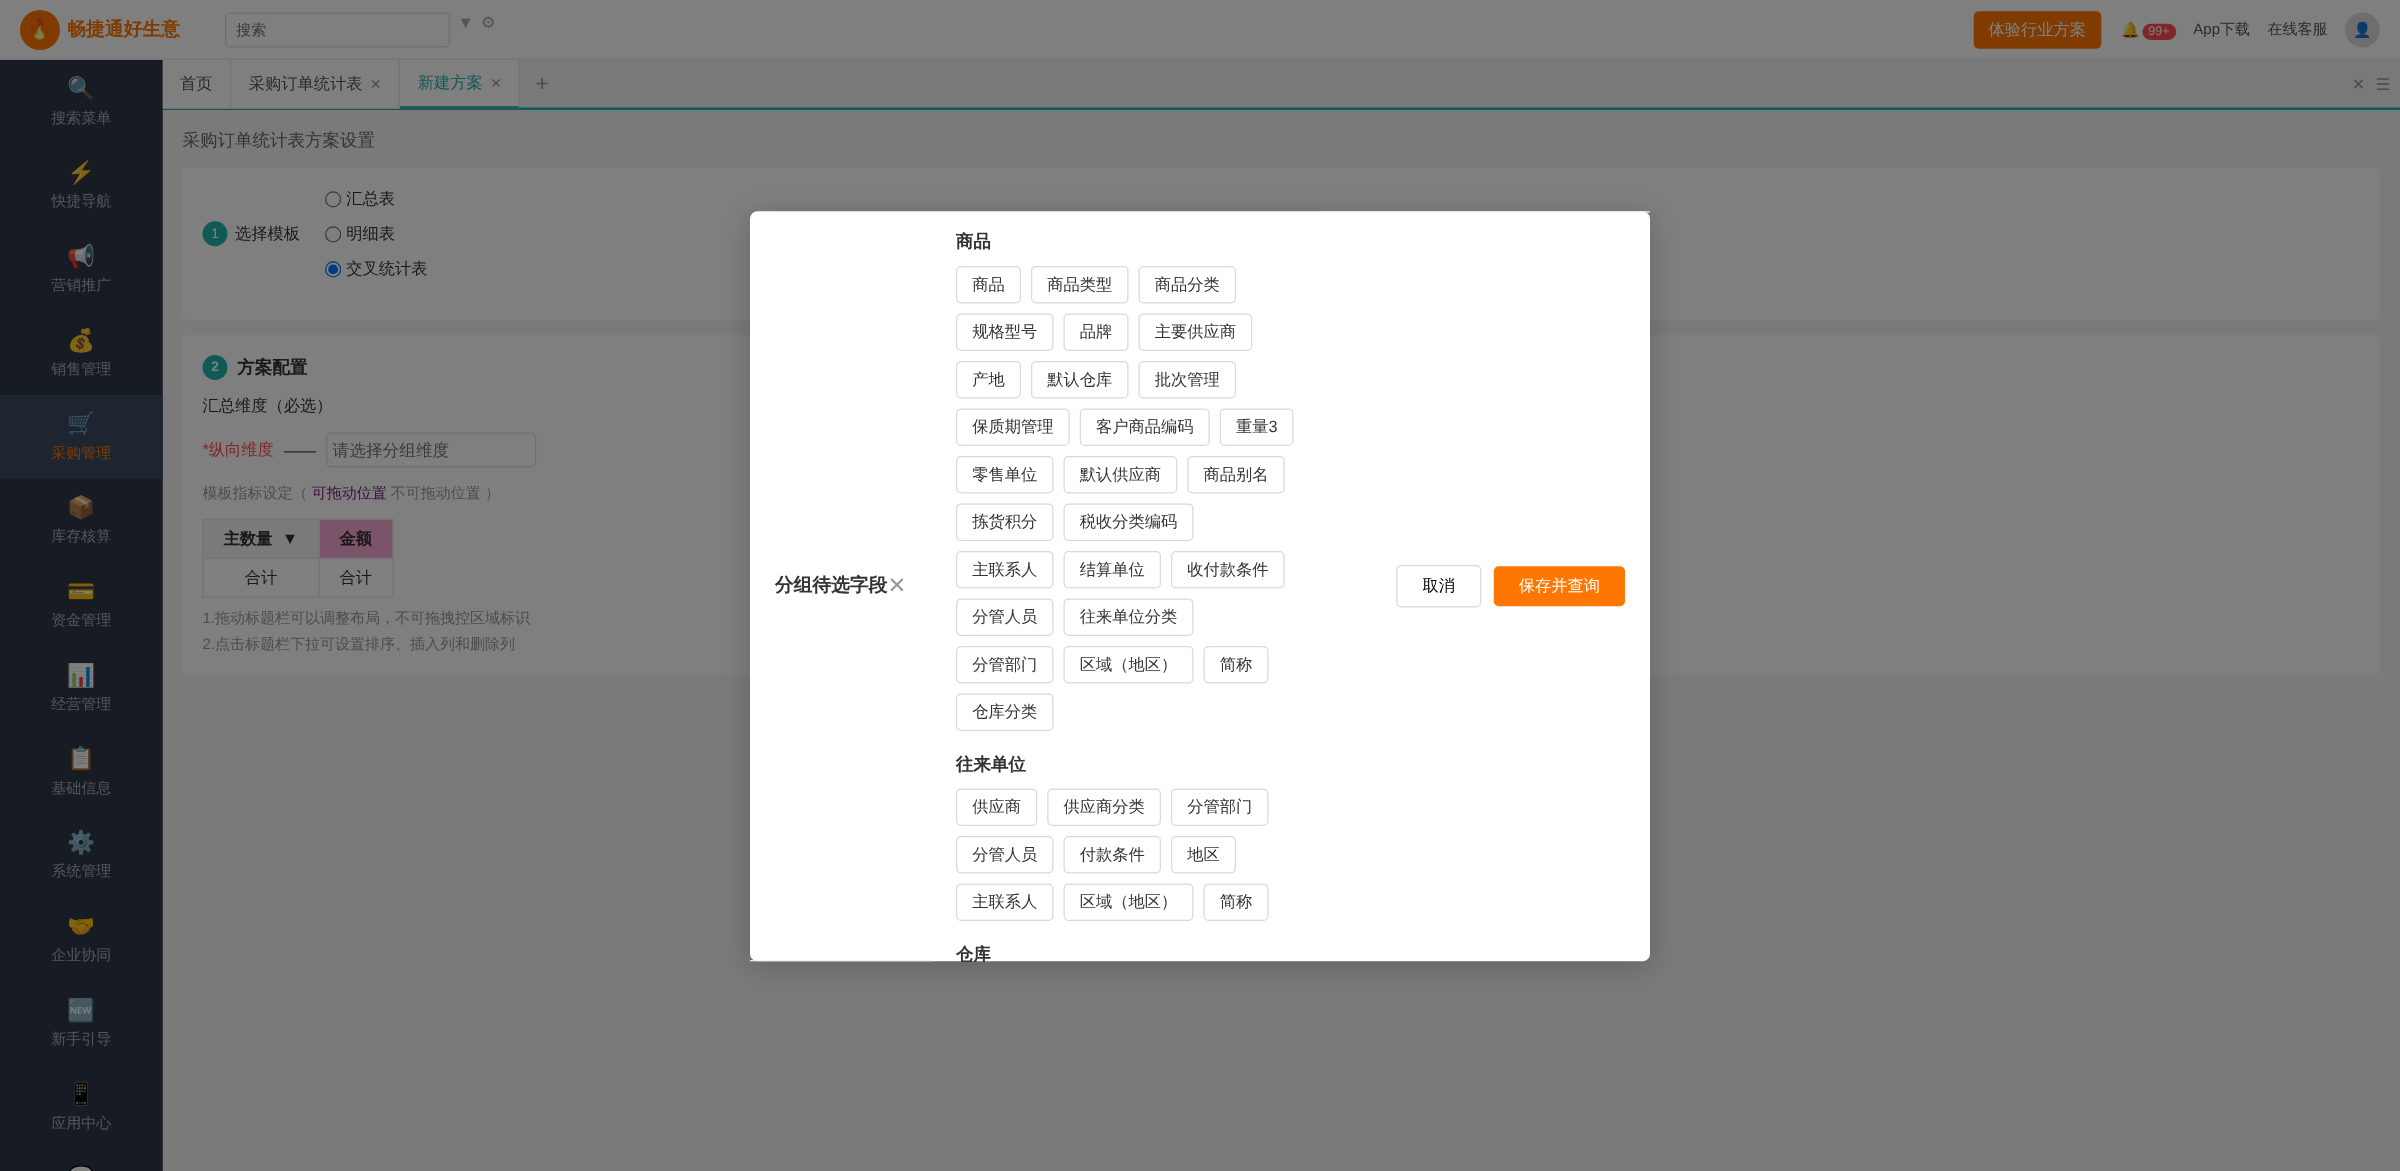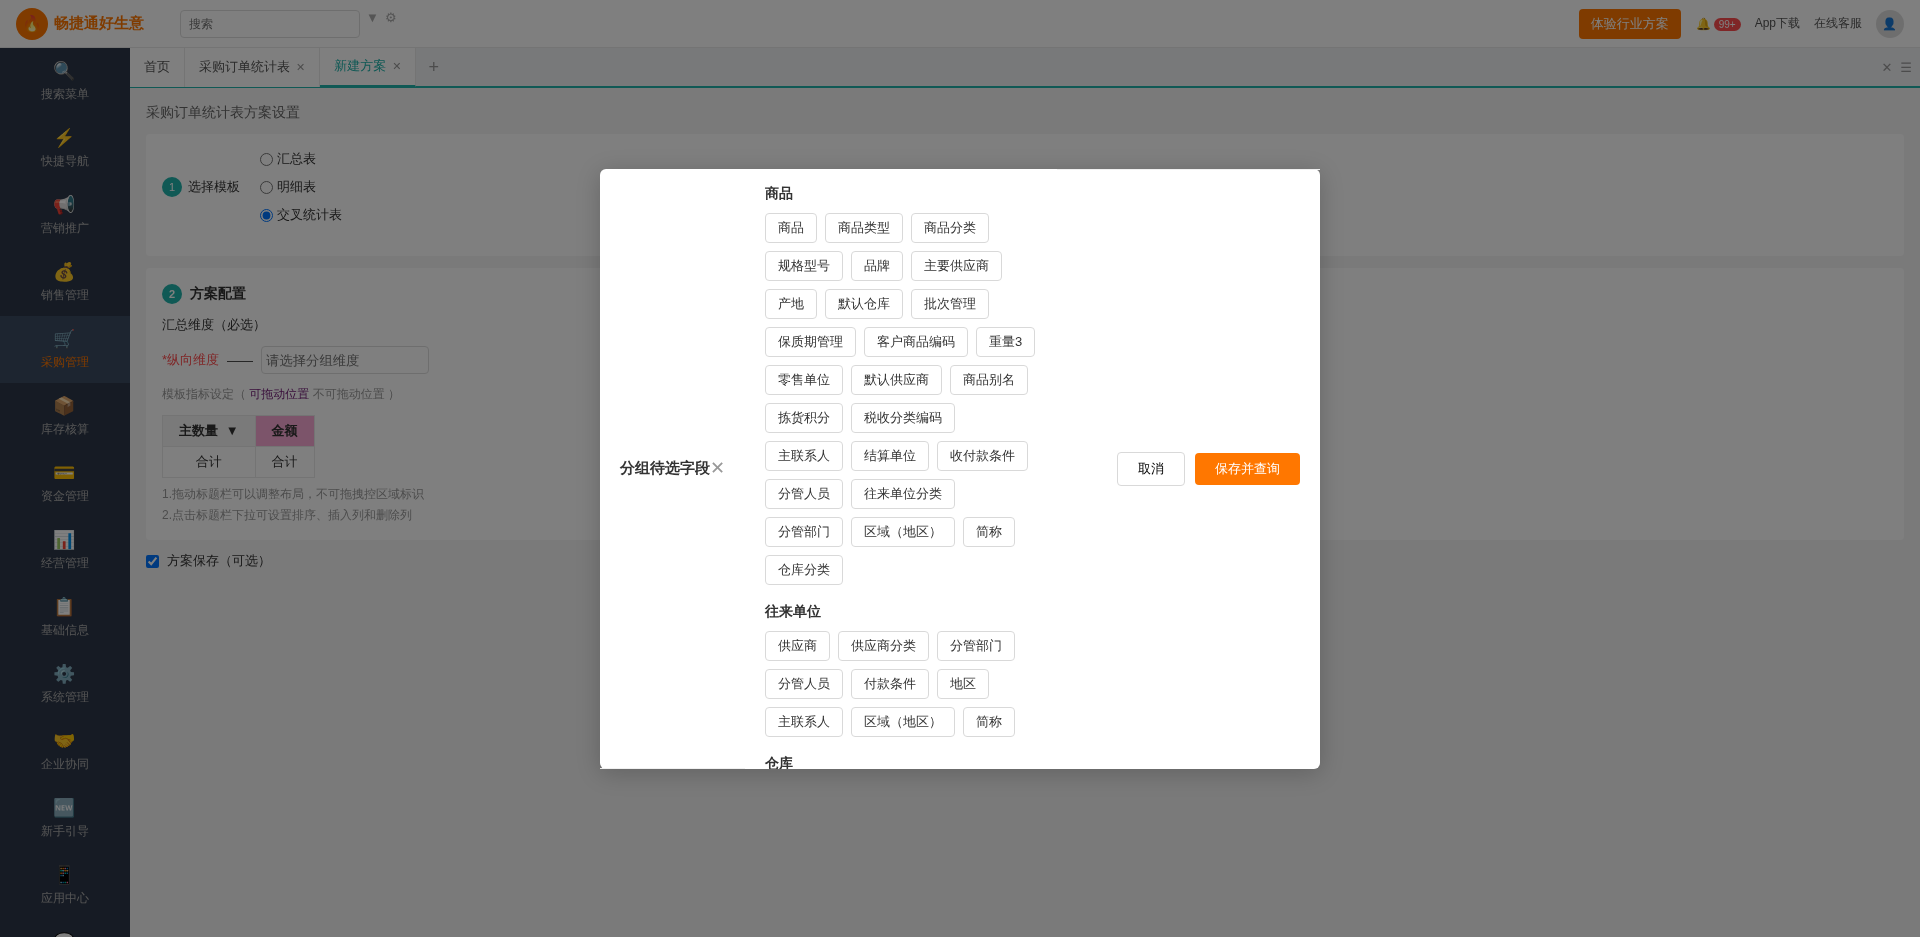--- a/index.html
+++ b/index.html
@@ -353,24 +353,20 @@
         <tr>
           <td style="border:1px solid #e8e8e8;padding:6px 16px;text-align:center;">合计</td>
           <td style="border:1px solid #e8e8e8;padding:6px 16px;text-align:center;">合计</td>
         </tr>
       </tbody>
     </table>
     <div style="font-size:12px;color:#999;margin-bottom:4px;">1.拖动标题栏可以调整布局，不可拖拽控区域标识</div>
     <div style="font-size:12px;color:#999;">2.点击标题栏下拉可设置排序、插入列和删除列</div>
   </div>
 
-  <div style="display:flex;align-items:center;gap:8px;margin-top:12px;">
-    <input type="checkbox" checked="" style="">
-    <span>方案保存（可选）</span>
-  </div>
 </div>
 
 <div class="overlay">
 
   <div class="dialog">
     <div class="dialog-header">
       <span class="dialog-title">分组待选字段</span>
       <span class="dialog-close">✕</span>
     </div>
 

